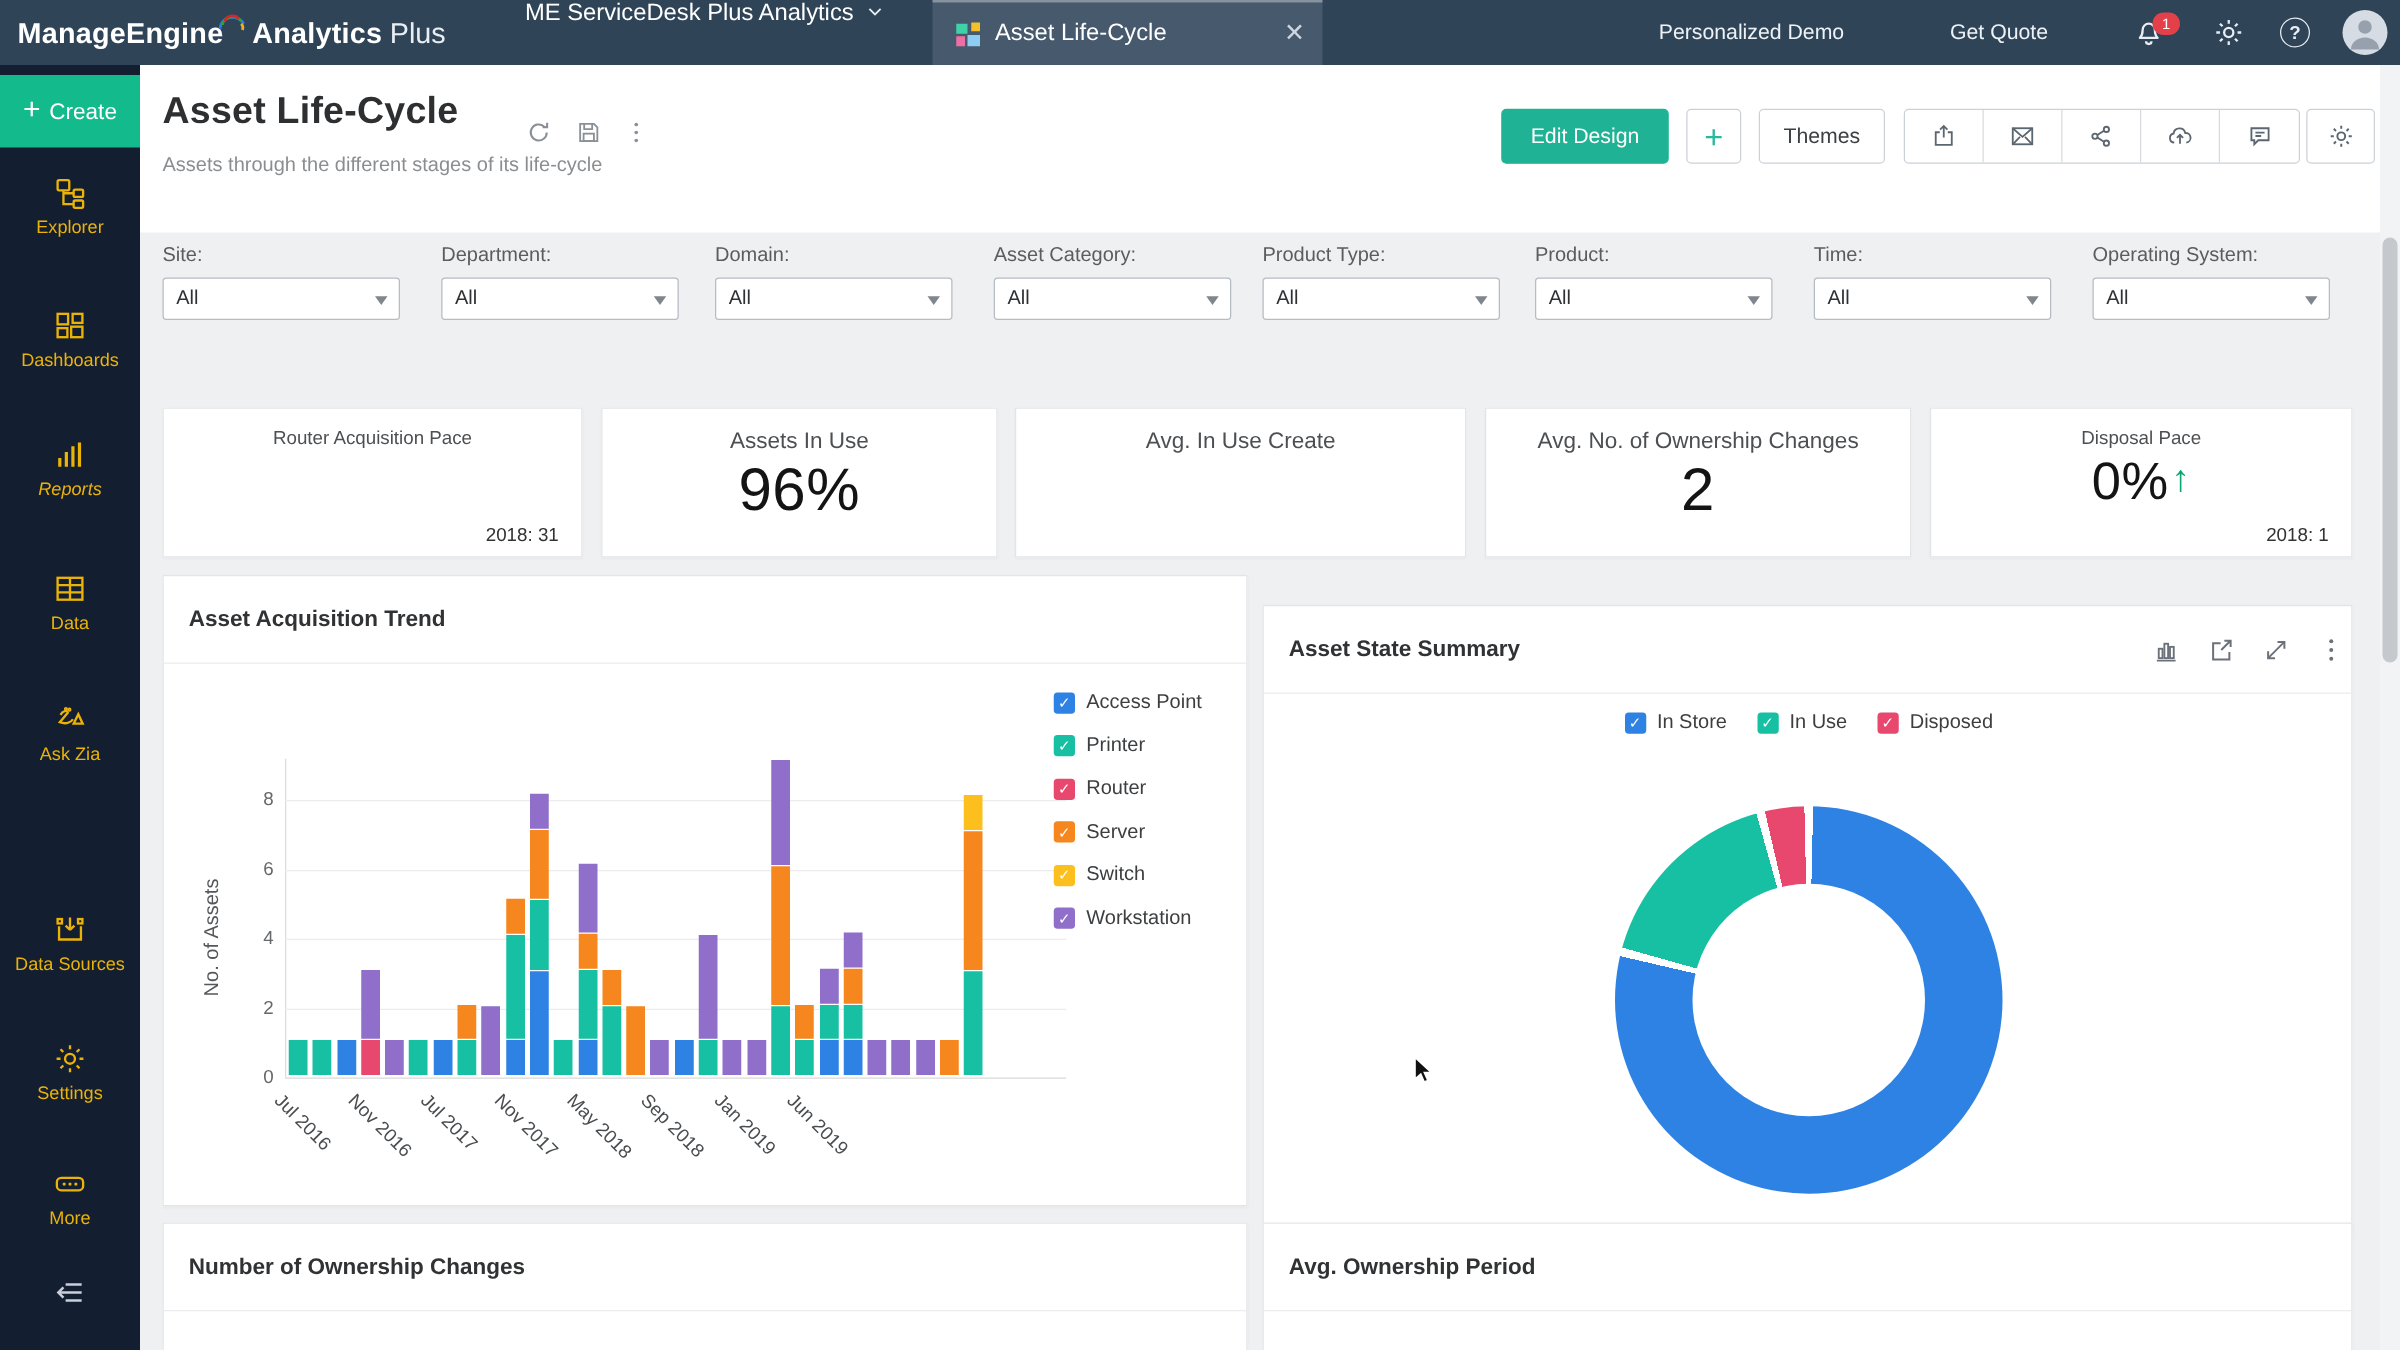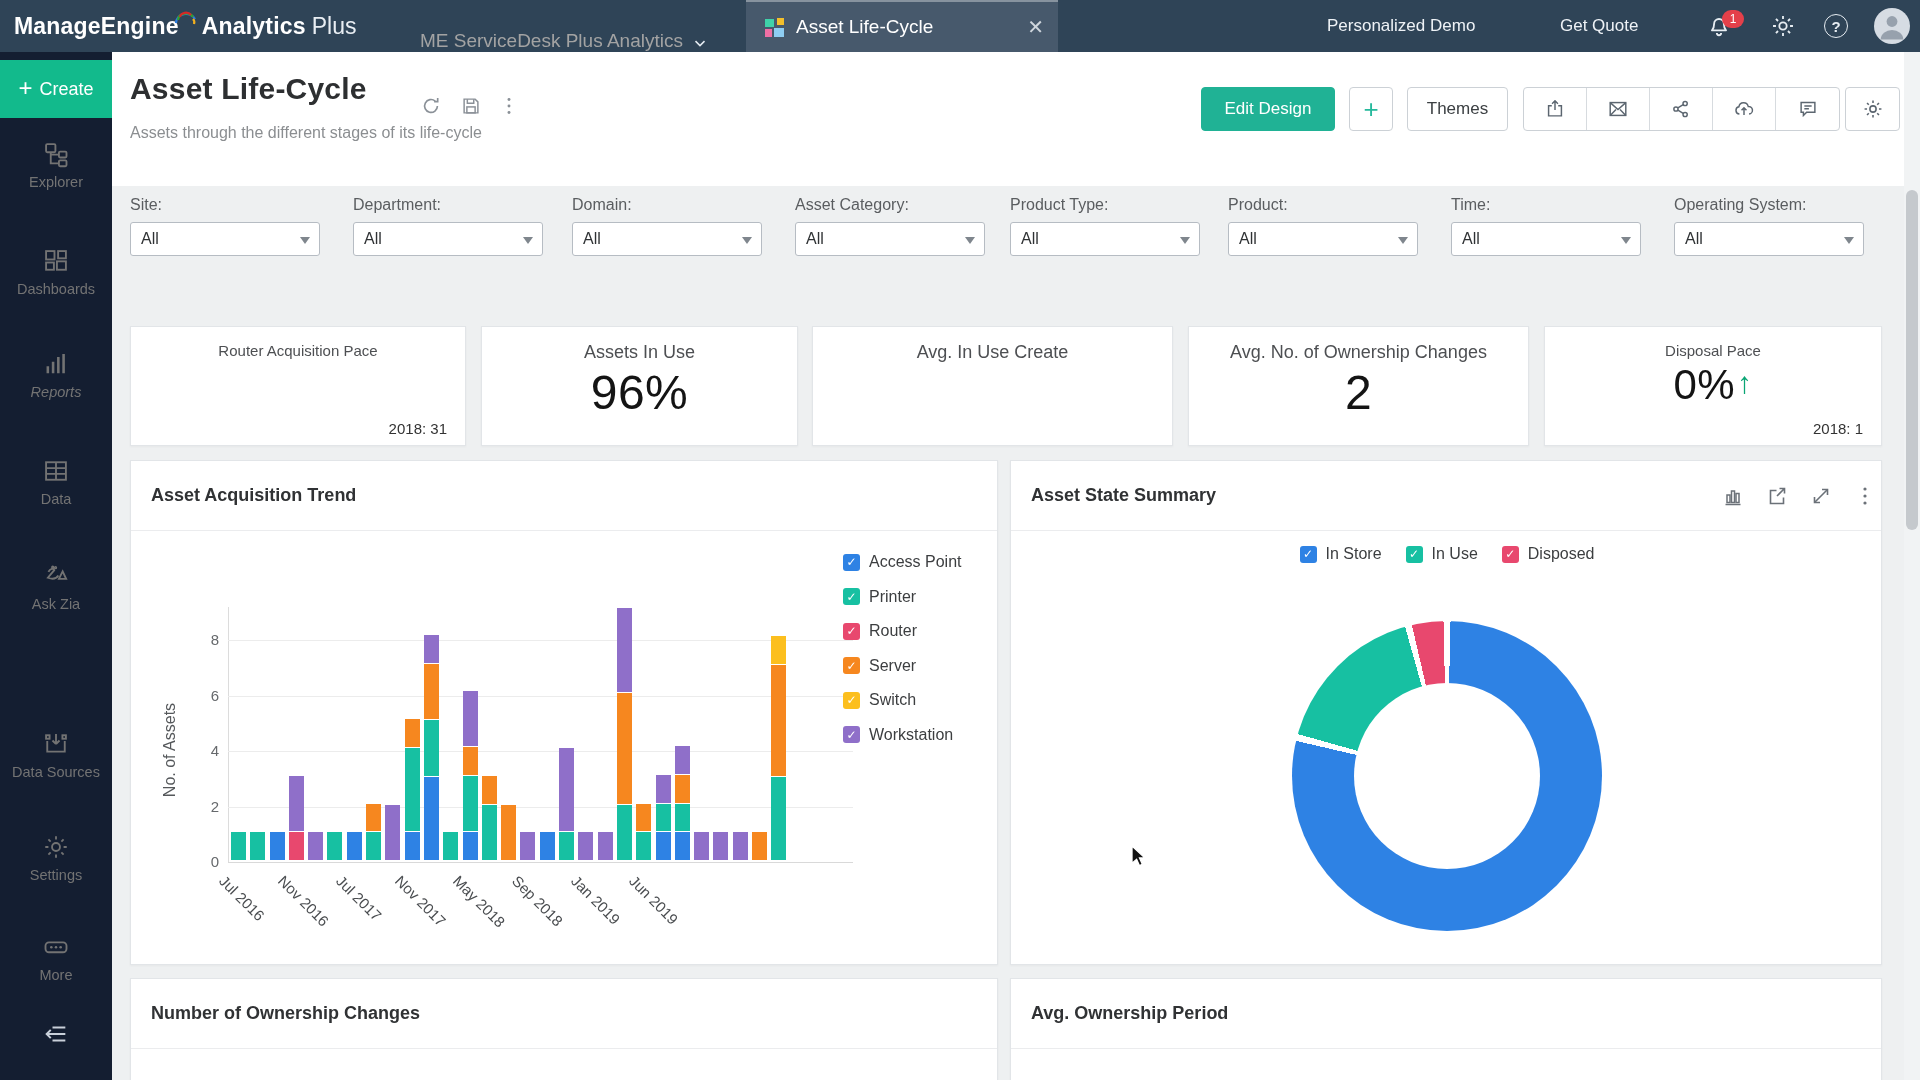--- a/index.html
+++ b/index.html
@@ -6,37 +6,37 @@
   html,body { width:1920px; height:1080px; overflow:hidden; }
   body { font-family:"Liberation Sans","DejaVu Sans",sans-serif; background:#eef0f1; }
   .page { position:relative; width:1920px; height:1080px; background:#eef0f1; overflow:hidden; }
 
   
   .topbar { position:absolute; left:0; top:0; width:1920px; height:52px; background:#2f4457; z-index:30; }
   .brand { position:absolute; left:14px; top:0; height:52px; display:flex; align-items:center; color:#fff; font-size:23px; }
   .brand b { font-weight:700; letter-spacing:.2px; }
   .brand .swoosh { margin:0 3px 10px -6px; }
   .brand .plus { font-weight:300; margin-left:6px; color:#e9eef3; }
-  .workspace { position:absolute; left:420px; top:0; height:52px; display:flex; align-items:flex-end; gap:8px; color:#a3a3a3; font-size:19px; cursor:pointer; }
+  .workspace { position:absolute; left:420px; top:0; height:52px; display:flex; align-items:flex-start; gap:8px; color:#ffffff; font-size:19px; cursor:pointer; }
   .ws-tab { position:absolute; left:746px; top:0; width:312px; height:52px; background:#47596c; border-top:2px solid rgba(255,255,255,.35); display:flex; align-items:center; padding:0 14px 0 18px; gap:11px; color:#fff; font-size:19px; }
   .ws-tab .close { margin-left:auto; color:#cfd6dd; font-size:20px; line-height:1; cursor:pointer; }
   .top-link { position:absolute; top:0; height:52px; display:flex; align-items:center; color:#eef2f6; font-size:17px; cursor:pointer; }
   .tl-0 { left:1327px; } .tl-1 { left:1560px; }
   .top-ic { position:absolute; top:13px; width:26px; height:26px; color:#e7edf2; cursor:pointer; }
   .bell { left:1706px; }
   .badge { position:absolute; left:1722px; top:10px; min-width:22px; height:18px; background:#e4404a; border-radius:9px; color:#fff; font-size:12px; display:flex; align-items:center; justify-content:center; padding:0 6px; z-index:2; }
   .tgear { left:1770px; }
   .help { left:1824px; top:14px; width:24px; height:24px; border:1.6px solid #e7edf2; border-radius:50%; color:#e7edf2; font-size:15px; font-weight:bold; display:flex; align-items:center; justify-content:center; position:absolute; cursor:pointer; }
   .avatar { position:absolute; left:1874px; top:8px; width:36px; height:36px; background:#d6dce3; border-radius:50%; overflow:hidden; cursor:pointer; }
 
   
   .sidebar { position:absolute; left:0; top:52px; width:112px; height:1028px; background:#141e31; z-index:20; }
   .create-btn { position:absolute; left:0; top:8px; width:112px; height:58px; background:#12ba8c; color:#fff; display:flex; align-items:center; justify-content:center; gap:7px; font-size:18px; cursor:pointer; }
   .create-btn .pl { font-size:24px; font-weight:300; margin-top:-2px; }
-  .side-item { position:absolute; left:0; width:112px; text-align:center; color:#737373; cursor:pointer; }
+  .side-item { position:absolute; left:0; width:112px; text-align:center; color:#eab308; cursor:pointer; }
   .side-item .ic { display:block; margin:0 auto; width:28px; height:28px; }
   .side-item .lb { display:block; margin-top:6px; font-size:14.5px; }
   .collapse-btn { position:absolute; left:42px; top:968px; width:28px; height:28px; color:#c9d0da; cursor:pointer; }
 
   
   .header-band { position:absolute; left:112px; top:52px; width:1792px; height:134px; background:#fff; }
   .page-title { position:absolute; left:130px; top:72px; font-size:30px; font-weight:700; color:#2d2f31; letter-spacing:.2px; }
   .page-sub { position:absolute; left:130px; top:124px; font-size:16px; color:#8b8e91; }
   .hdr-ic { position:absolute; top:95px; width:26px; height:26px; color:#8a9097; cursor:pointer; }
   .btn { position:absolute; top:87px; height:44px; border-radius:4px; display:flex; align-items:center; justify-content:center; font-size:17px; cursor:pointer; }
@@ -63,21 +63,21 @@
   .kpi .delta { font-size:30px; vertical-align:6px; margin-left:2px; }
   .kpi .ksub { position:absolute; right:18px; bottom:8px; font-size:15px; color:#333; }
 
   
   .panel { position:absolute; background:#fff; border:1px solid #e2e5e8; box-shadow:0 1px 2px rgba(0,0,0,.04); }
   .panel-hd { position:absolute; left:0; top:0; right:0; height:70px; border-bottom:1px solid #ebecee; }
   .panel-hd .ptitle { position:absolute; left:20px; top:24px; font-size:18px; font-weight:700; color:#303234; }
   .panel-ic { position:absolute; top:23px; width:24px; height:24px; color:#6b7178; cursor:pointer; }
 
   .trend-panel { left:130px; top:460px; width:868px; height:505px; }
-  .state-panel { left:1010px; top:460px; width:872px; height:505px; }
+  .state-panel { left:1010px; top:484px; width:872px; height:505px; }
   .bl-panel { left:130px; top:978px; width:868px; height:110px; }
   .br-panel { left:1010px; top:978px; width:872px; height:110px; }
 
   
   .ylabel { position:absolute; left:-36px; top:280px; width:150px; text-align:center; transform:rotate(-90deg); font-size:16px; color:#55585b; }
   .ytick { position:absolute; width:48px; text-align:right; font-size:15px; color:#66696c; }
   .gridline { position:absolute; height:1px; background:#ececec; }
   .axisline { position:absolute; height:1px; background:#d9d9d9; }
   .vaxis { position:absolute; width:1px; background:#dcdcdc; }
   .bars { position:absolute; display:flex; align-items:flex-end; }

